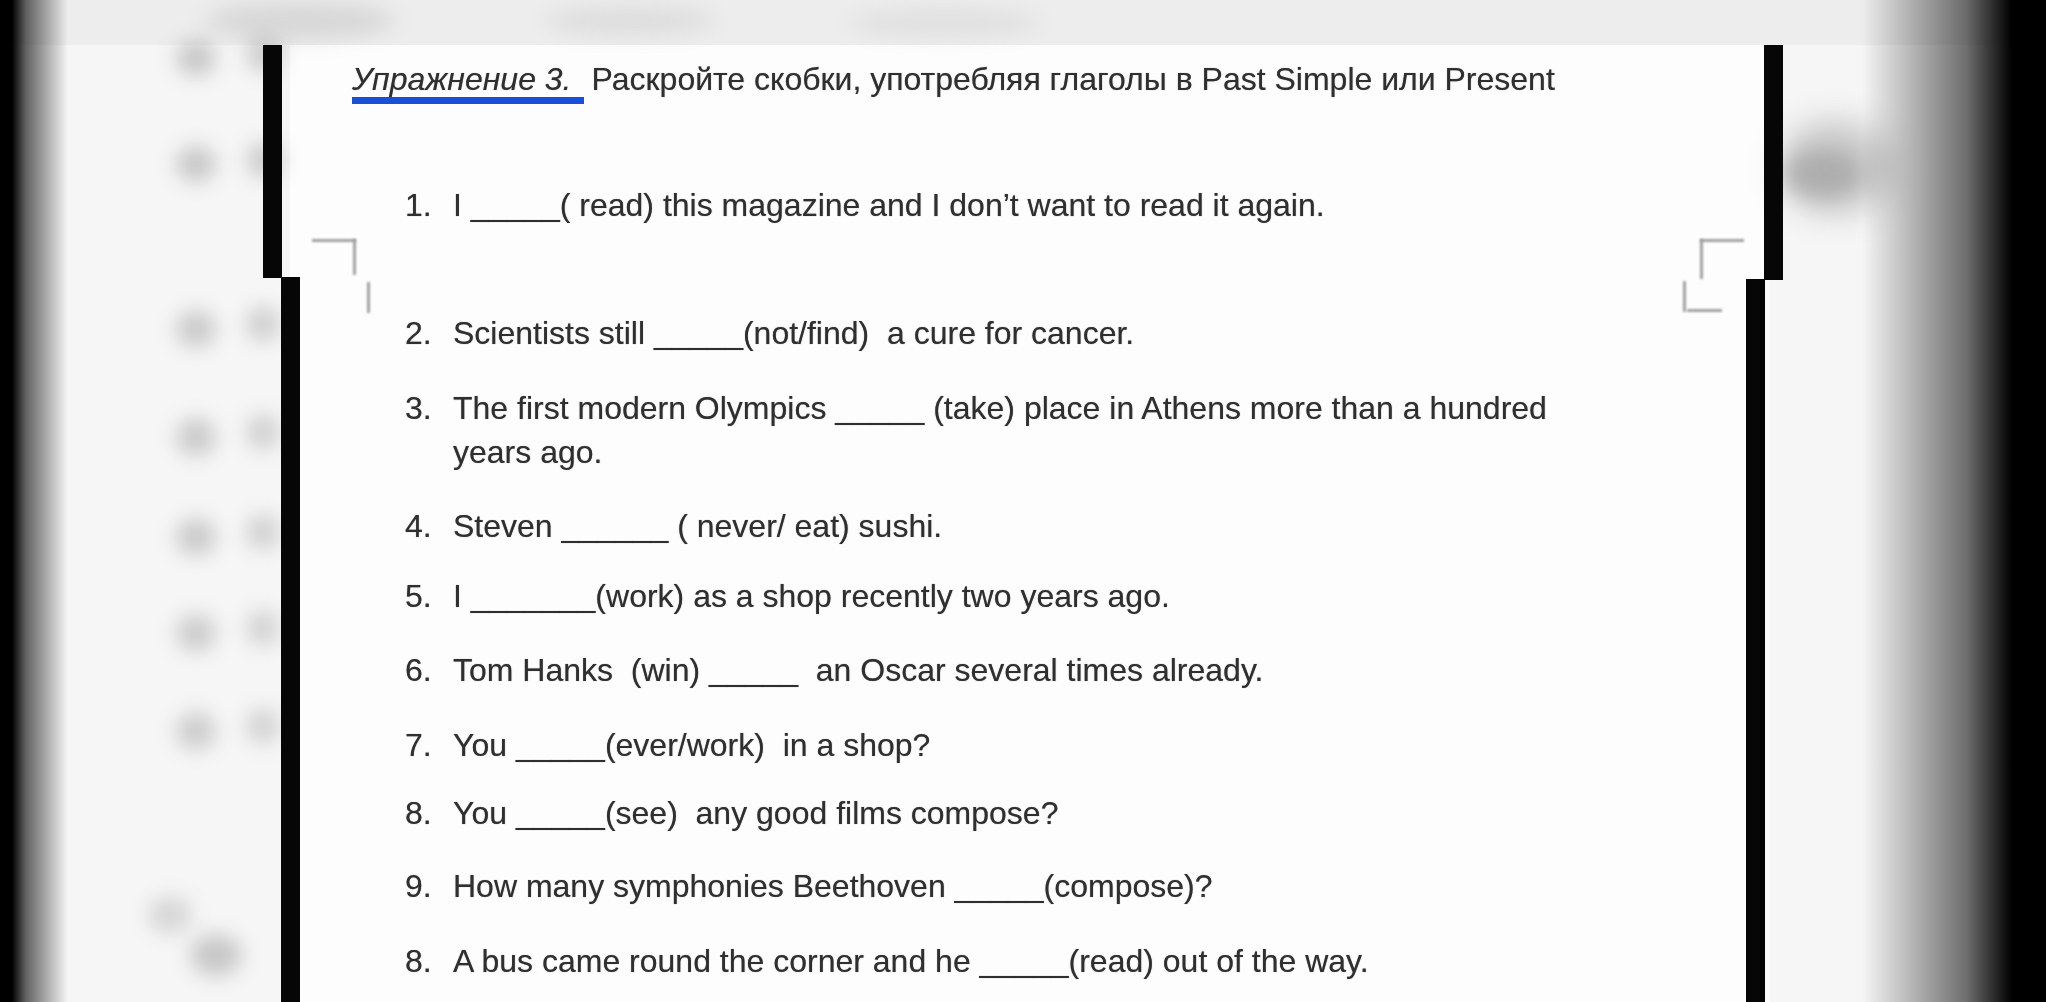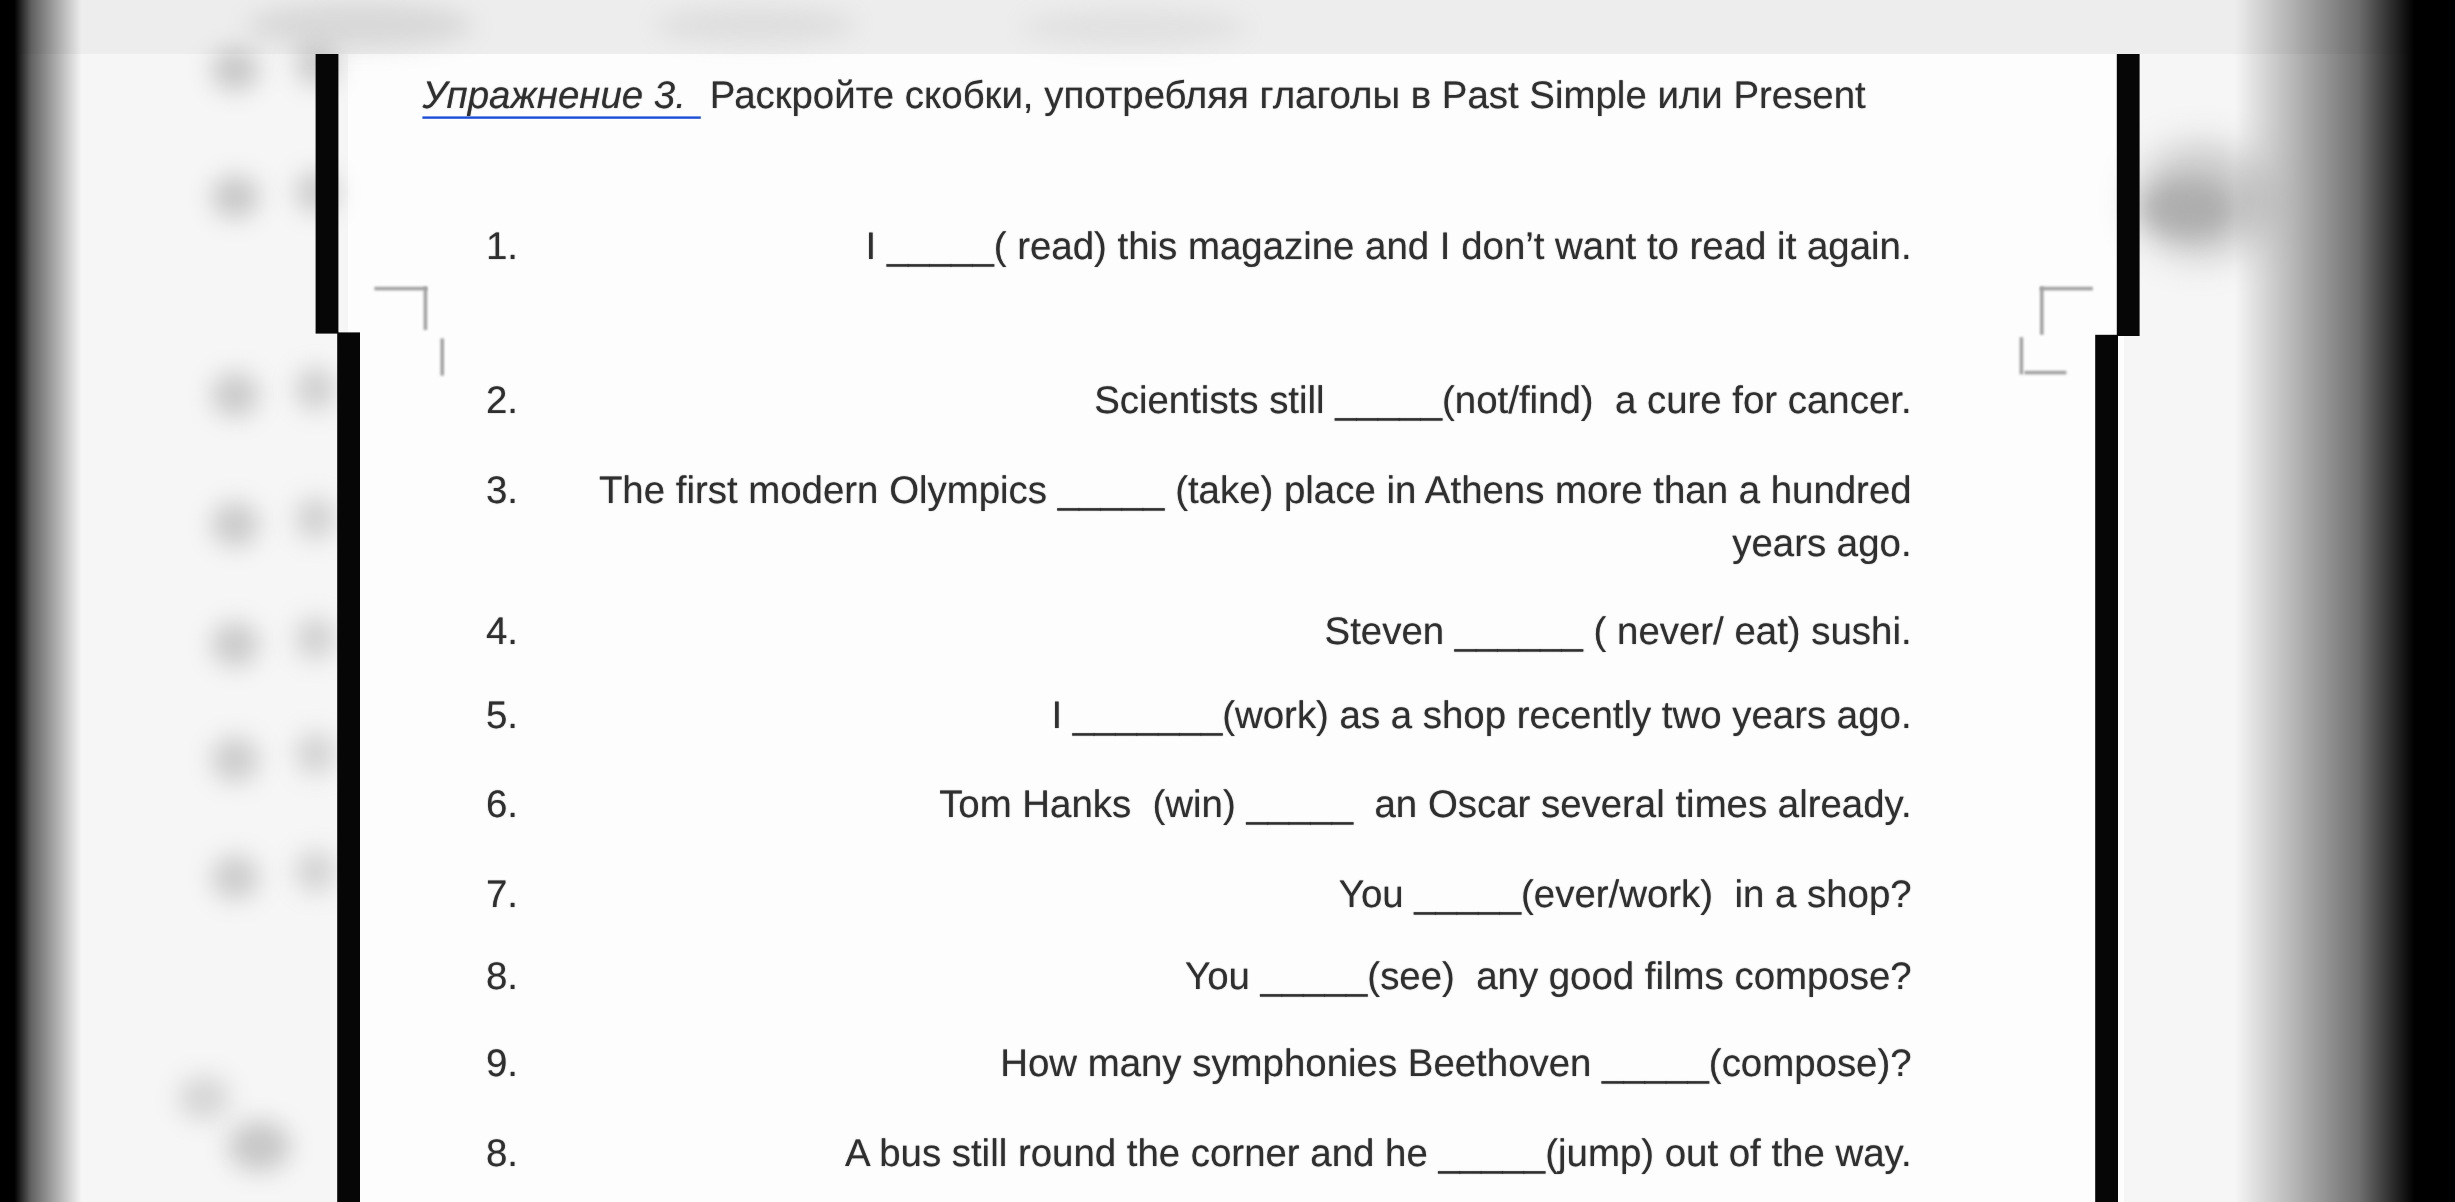--- a/index.html
+++ b/index.html
@@ -21,25 +21,25 @@
     background:linear-gradient(90deg,#000 0px,#000 12px,rgba(0,0,0,.6) 26px,rgba(0,0,0,0) 68px);}
   .shadow-right{position:absolute;right:0;top:0;width:184px;height:1002px;
     background:linear-gradient(270deg,#000 0px,#000 34px,rgba(0,0,0,.55) 80px,rgba(0,0,0,0) 184px);}
   
   .blob{position:absolute;background:#8f8f8f;border-radius:50%;filter:blur(10px);}
   
   .mark{position:absolute;background:#a2a2a2;filter:blur(0.8px);}
   
   .title{position:absolute;left:62px;top:10px;width:1360px;font-size:32px;line-height:49px;
     color:#2f2f2f;text-shadow:0 0 1px rgba(47,47,47,.6);white-space:nowrap;}
-  .title .ex-label{font-style:italic;border-bottom:2px solid #1d4ed8;padding-right:12px;margin-right:8px;}
+  .title .ex-label{font-style:italic;border-bottom:7px solid #1d4ed8;padding-right:12px;margin-right:8px;}
   .item{position:absolute;color:#2f2f2f;font-size:32px;line-height:44px;
     text-shadow:0 0 1px rgba(47,47,47,.6);}
   .item .num{position:absolute;left:115px;top:0;width:46px;white-space:nowrap;}
-  .item .txt{position:absolute;left:163px;top:0;width:1140px;white-space:pre-wrap;text-align:right;}
+  .item .txt{position:absolute;left:163px;top:0;width:1140px;white-space:pre-wrap;}
 </style>
 </head>
 <body>
 
 <div class="stage">
 
   <div class="top-band"></div>
 
   <div class="page">
 
@@ -80,21 +80,21 @@
     <div class="item" style="top:746px;">
       <span class="num">8.</span>
       <span class="txt">You _____(see)  any good films compose?</span>
     </div>
     <div class="item" style="top:819px;">
       <span class="num">9.</span>
       <span class="txt">How many symphonies Beethoven _____(compose)?</span>
     </div>
     <div class="item" style="top:894px;">
       <span class="num">8.</span>
-      <span class="txt">A bus still round the corner and he _____(jump) out of the way.</span>
+      <span class="txt">A bus came round the corner and he _____(read) out of the way.</span>
     </div>
   </div>
 
   <div class="blob" style="left:176px;top:40px;width:40px;height:36px;opacity:.45;"></div>
   <div class="blob" style="left:246px;top:36px;width:36px;height:36px;opacity:.40;"></div>
   <div class="blob" style="left:176px;top:146px;width:40px;height:36px;opacity:.45;"></div>
   <div class="blob" style="left:246px;top:142px;width:36px;height:36px;opacity:.40;"></div>
   <div class="blob" style="left:176px;top:310px;width:40px;height:38px;opacity:.42;"></div>
   <div class="blob" style="left:246px;top:306px;width:34px;height:36px;opacity:.38;"></div>
   <div class="blob" style="left:176px;top:418px;width:40px;height:38px;opacity:.42;"></div>

